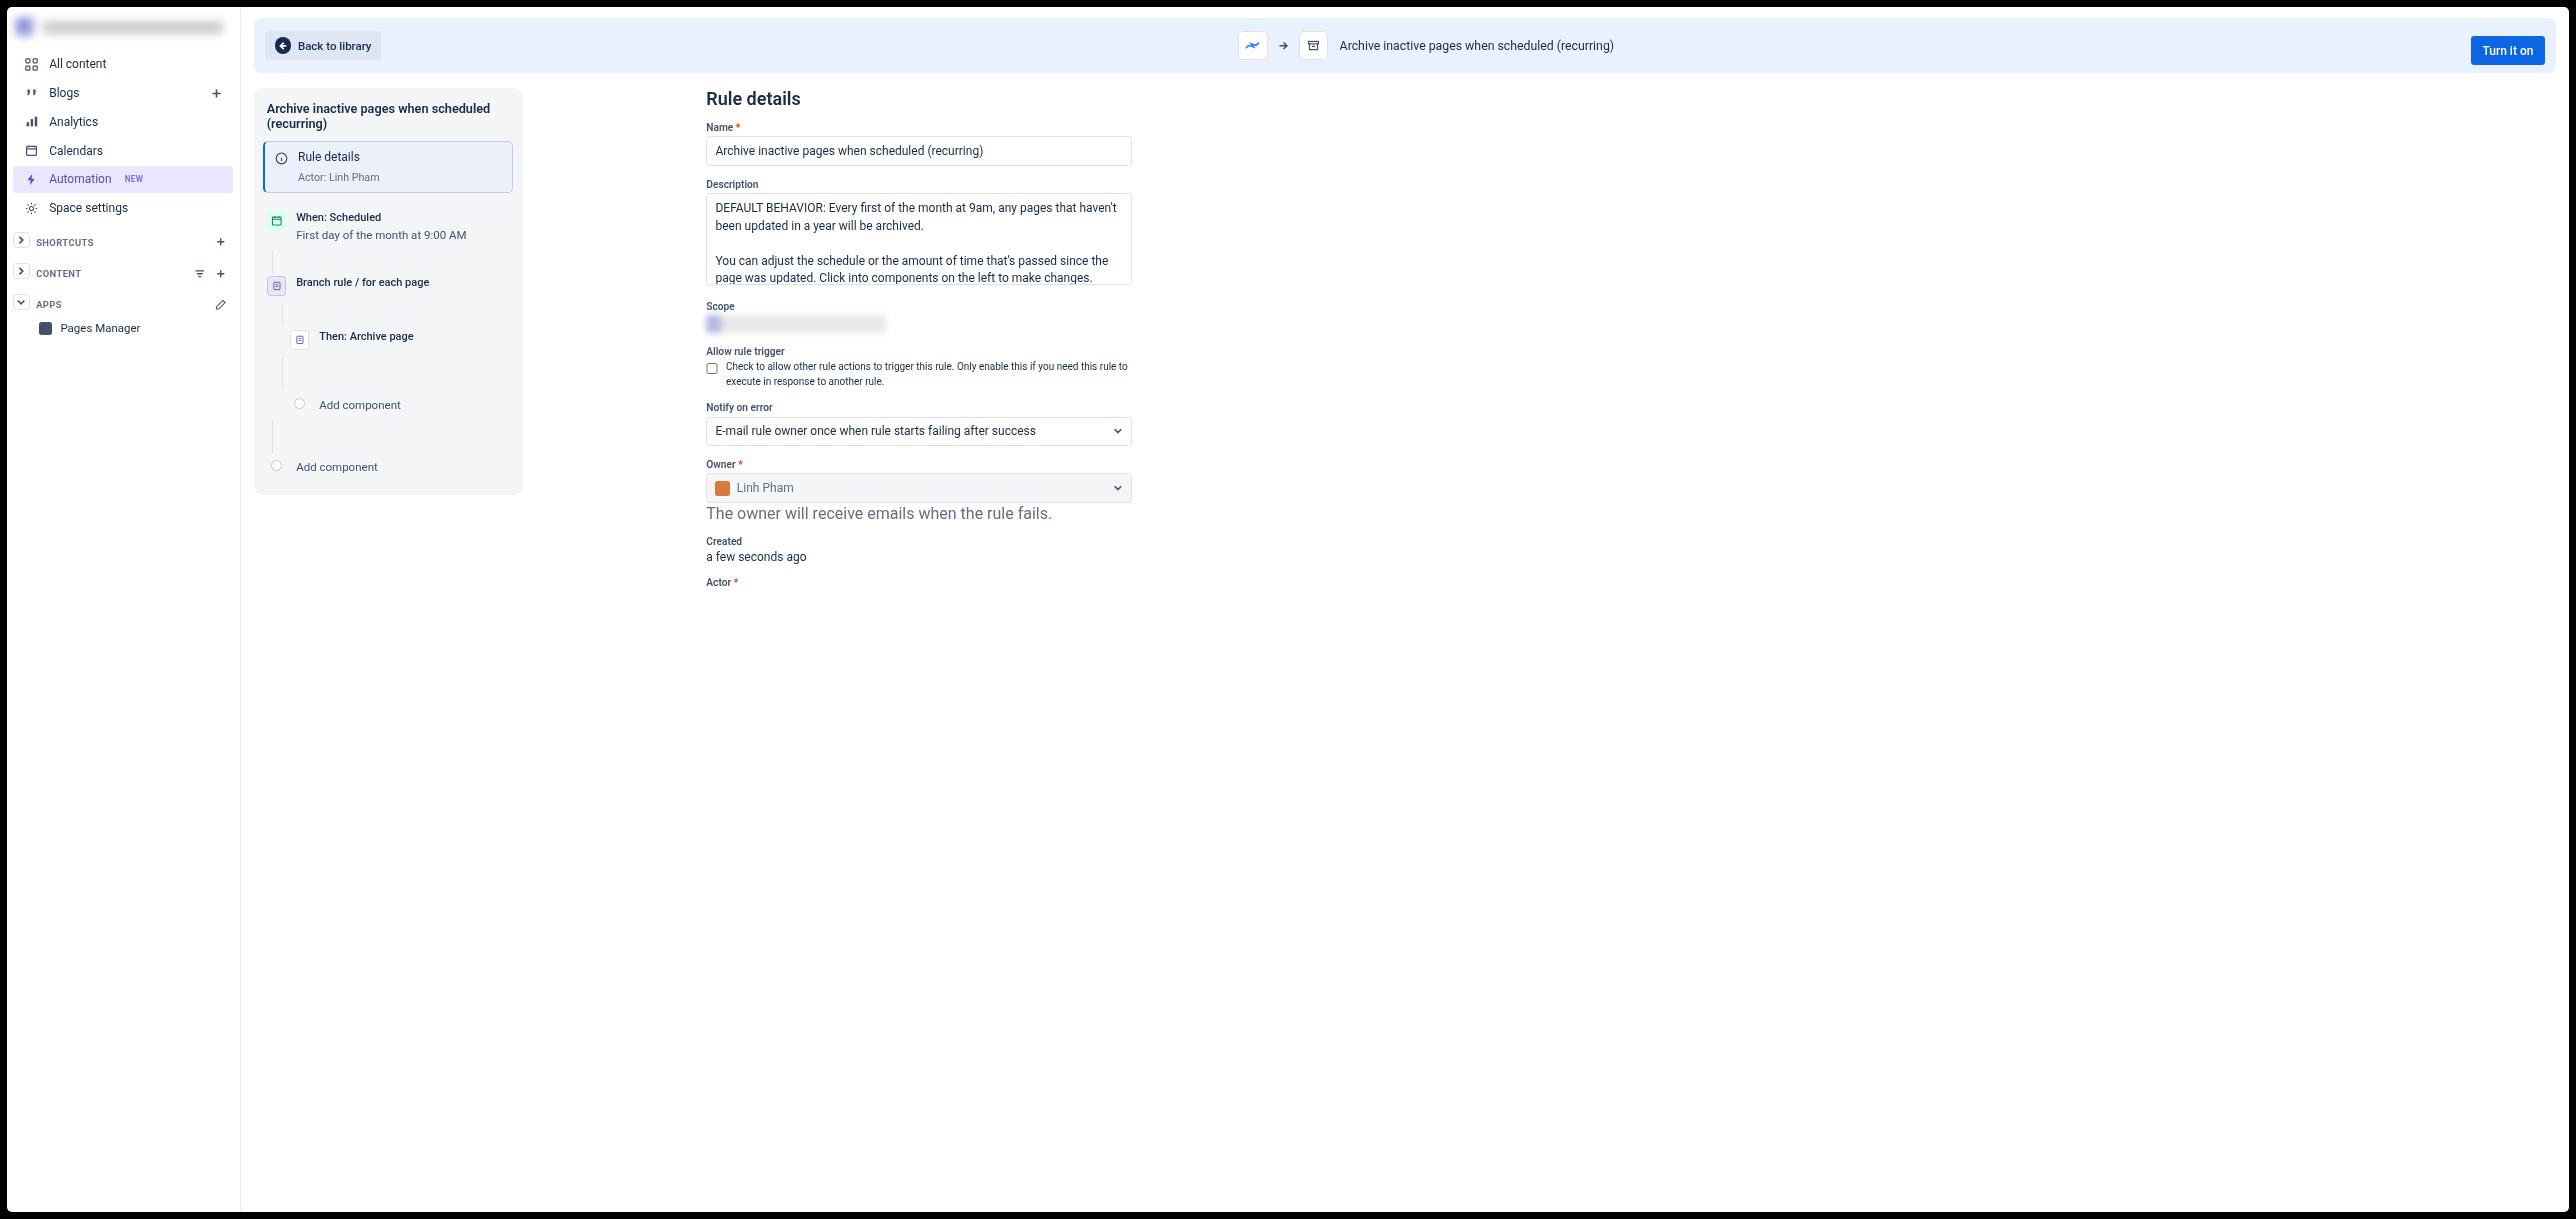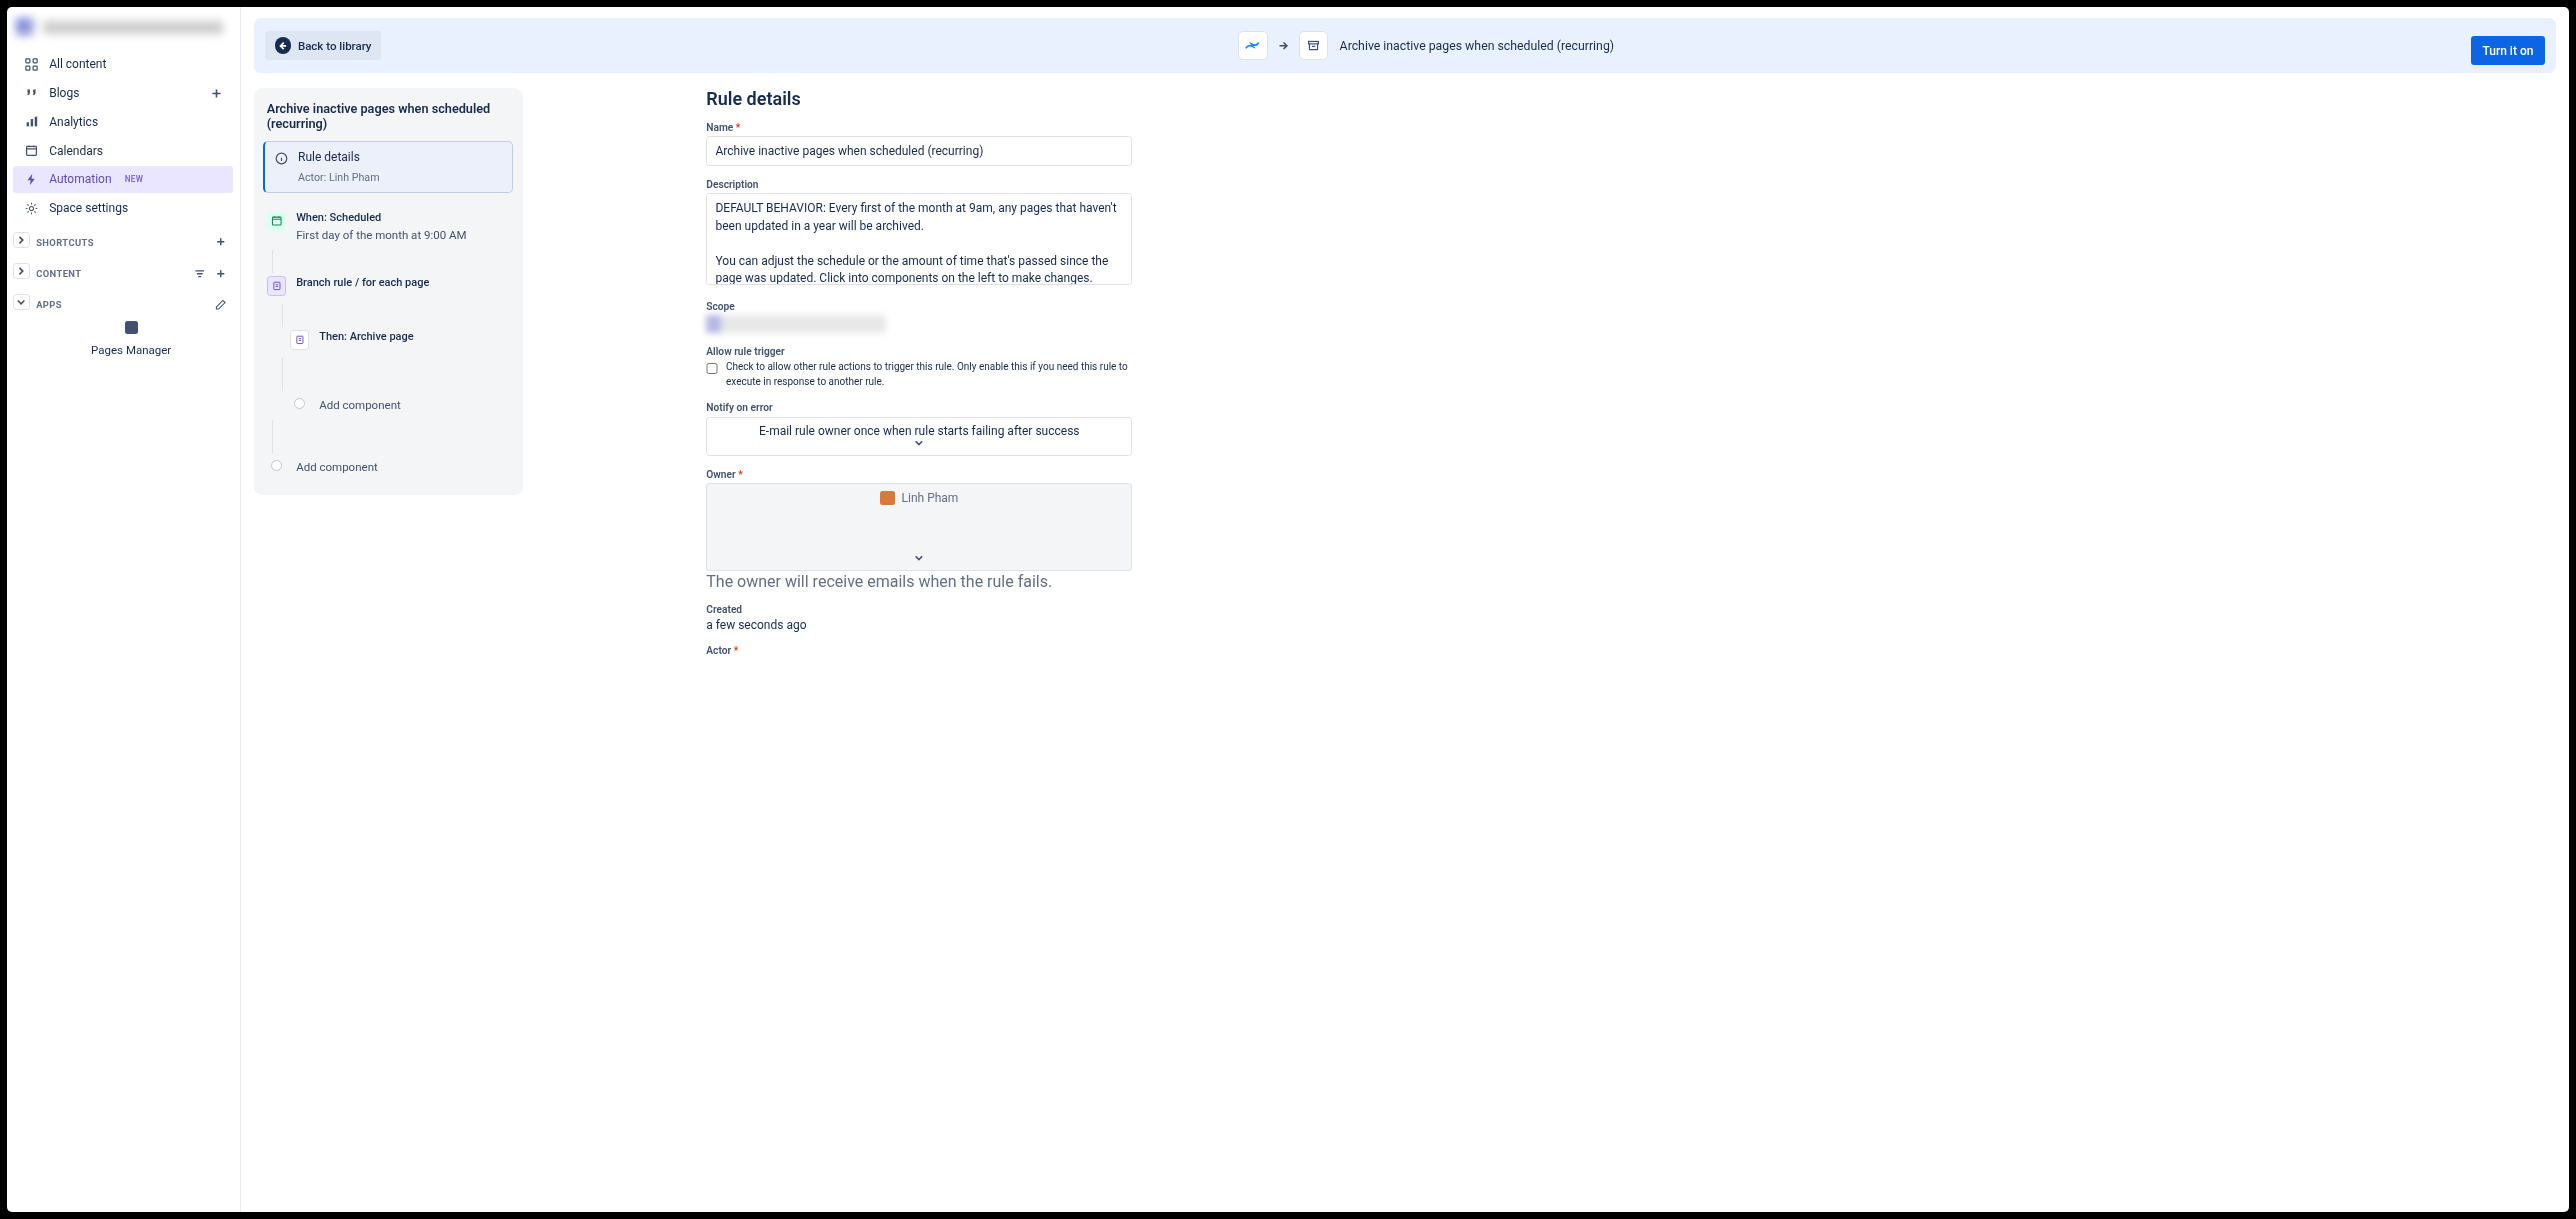--- a/index.html
+++ b/index.html
@@ -61,21 +61,21 @@
     color:#626F86; font-size:9.4px; font-weight:700; letter-spacing:0.4px;
   }
   .sb-section-header .chev-btn {
     width:16.4px; height:16.4px; border:0.8px solid #DFE1E6; border-radius:3.3px;
     display:flex; align-items:center; justify-content:center;
     color:#42526E; cursor:pointer;
   }
   .sb-section-header .trail-icons { margin-left:auto; display:flex; gap:9.8px; color:#42526E; }
   .sb-subitem {
     display:flex; align-items:center; gap:8.2px;
-    padding:4.9px 9.8px 4.9px 26px; cursor:pointer; border-radius:3.3px;flex-direction:column;
+    padding:4.9px 9.8px 4.9px 26px; cursor:pointer; border-radius:3.3px;
   }
   .sb-subicon { width:13px; height:13px; background:#42526E; border-radius:2.5px; }
   
   .main { flex:1; padding: 11.5px 13px 0 13px; overflow:auto; min-width:0; }
   .topbar {
     background:#EAF1FE; border-radius:6.6px;
     padding:8.2px 11.5px; display:flex; align-items:center; gap:11.5px;
     margin-bottom: 14.8px;
   }
   .back-btn {
@@ -139,21 +139,21 @@
   .details h1 { font-size:18px; font-weight:600; margin-bottom:13px; color:#172B4D; }
   .fld { margin-bottom:13px; }
   .fld-label { font-size:10.2px; font-weight:600; color:#42526E; margin-bottom:3.3px; display:block; }
   .req { color:#DE350B; }
   .fld-input, .fld-textarea, .fld-select {
     width:100%; border:0.8px solid #DFE1E6; border-radius:3.3px;
     padding:6.6px 8.2px; font-size:12px; color:#172B4D; font-family:inherit;
     background:#fff;
   }
   .fld-textarea { resize:none; height:92px; line-height:1.45; }
-  .fld-select { display:flex; align-items:center; justify-content:space-between; cursor:pointer;flex-direction:column; }
+  .fld-select { display:flex; align-items:center; justify-content:space-between; cursor:pointer; }
   .fld-select .chev { color:#42526E; }
   .fld-select.disabled { background:#F4F5F7; color:#626F86;gap:48px; }
   .scope-redacted {
     width:180px; height:18px; margin-top:3.3px;
     background: linear-gradient(90deg,#B5B8E6 0 14.8px,#E8E8E8 14.8px 180px);
     filter: blur(3.3px); border-radius:1.6px;
   }
   .checkbox-row { display:flex; gap:8.2px; align-items:flex-start; }
   .checkbox-row input[type=checkbox]{ margin-top:2.5px; width:11.5px; height:11.5px; }
   .checkbox-row label { font-size:10px; color:#172B4D; line-height:1.45; }

